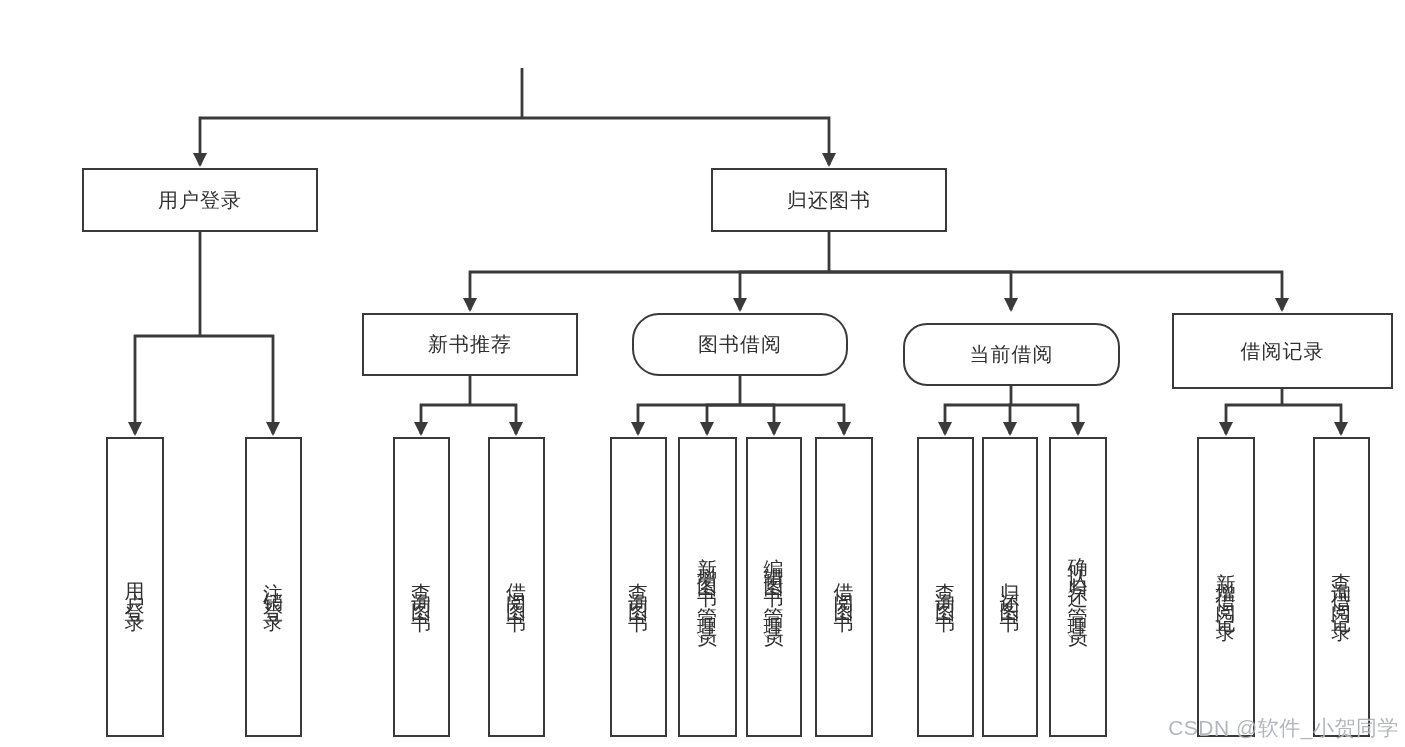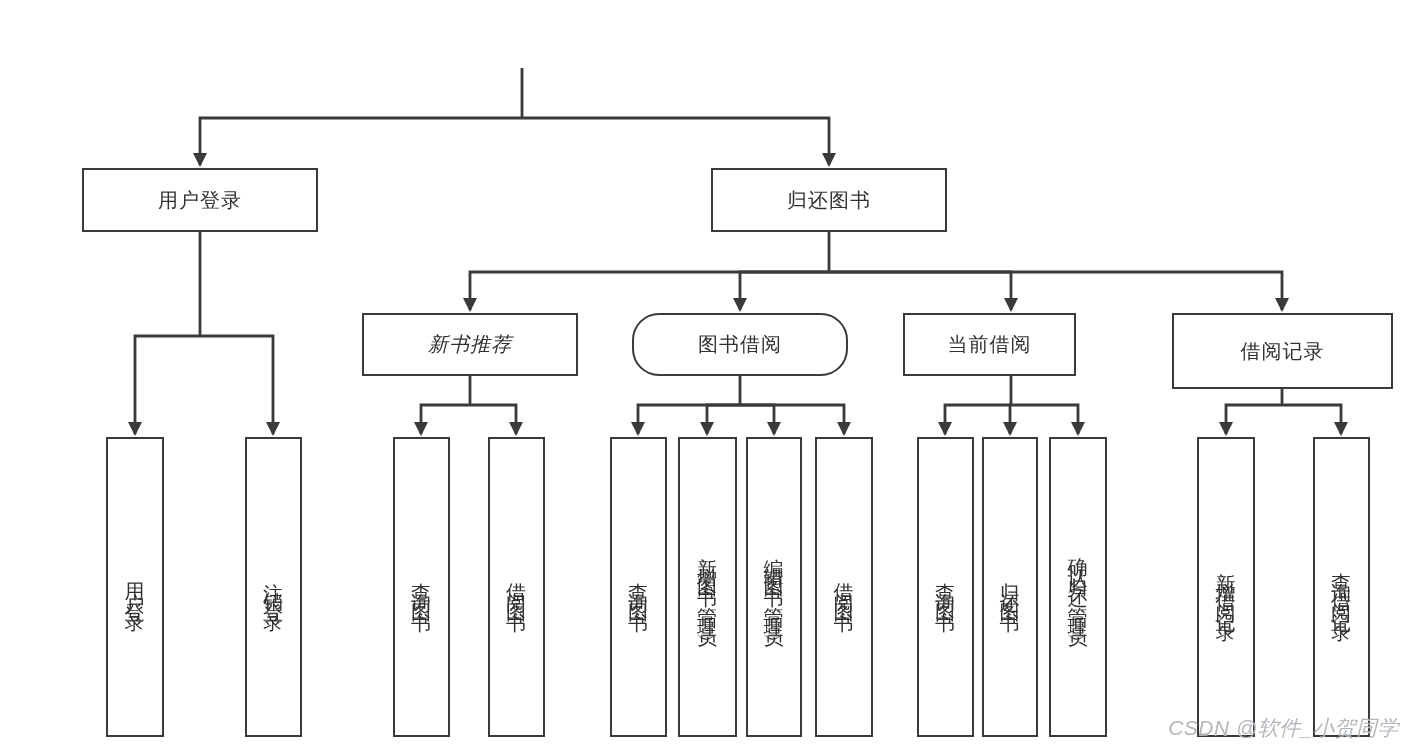--- a/index.html
+++ b/index.html
@@ -36,21 +36,20 @@
   }
   .watermark{
     position:absolute;
     right:6px;bottom:5px;
     z-index:3;
     font-size:21px;
     color:rgba(165,170,176,0.85);
     text-shadow:0 1px 0 rgba(255,255,255,0.6);
     letter-spacing:0.5px;
     white-space:nowrap;
-    font-style:italic;
   }
 </style>
 </head>
 <body>
 
 <div class="canvas">
 
   <svg class="wires" width="1405" height="747" viewBox="0 0 1405 747">
     <defs>
       <marker id="arrow" viewBox="0 0 10 10" refX="8.5" refY="5" markerUnits="userSpaceOnUse" markerWidth="16" markerHeight="14" orient="auto">
@@ -95,27 +94,27 @@
   </svg>
 
 
   <div class="node" style="left:82px;top:168px;width:236px;height:64px;">
     <span class="hlabel">用户登录</span>
   </div>
   <div class="node" style="left:711px;top:168px;width:236px;height:64px;">
     <span class="hlabel">归还图书</span>
   </div>
 
-  <div class="node" style="left:362px;top:313px;width:216px;height:63px;font-style:italic;">
+  <div class="node" style="left:362px;top:313px;width:216px;height:63px;">
     <span class="hlabel">新书推荐</span>
   </div>
   <div class="node" style="left:632px;top:313px;width:216px;height:63px;border-radius:27px;">
     <span class="hlabel">图书借阅</span>
   </div>
-  <div class="node" style="left:903px;top:313px;width:173px;height:63px;">
+  <div class="node" style="left:903px;top:323px;width:217px;height:63px;border-radius:24px;">
     <span class="hlabel">当前借阅</span>
   </div>
   <div class="node" style="left:1172px;top:313px;width:221px;height:76px;">
     <span class="hlabel">借阅记录</span>
   </div>
 
   <div class="node vbox" style="left:106px;top:437px;width:58px;height:300px;">
     <span class="vlabel">用户登录</span>
   </div>
   <div class="node vbox" style="left:245px;top:437px;width:57px;height:300px;">

